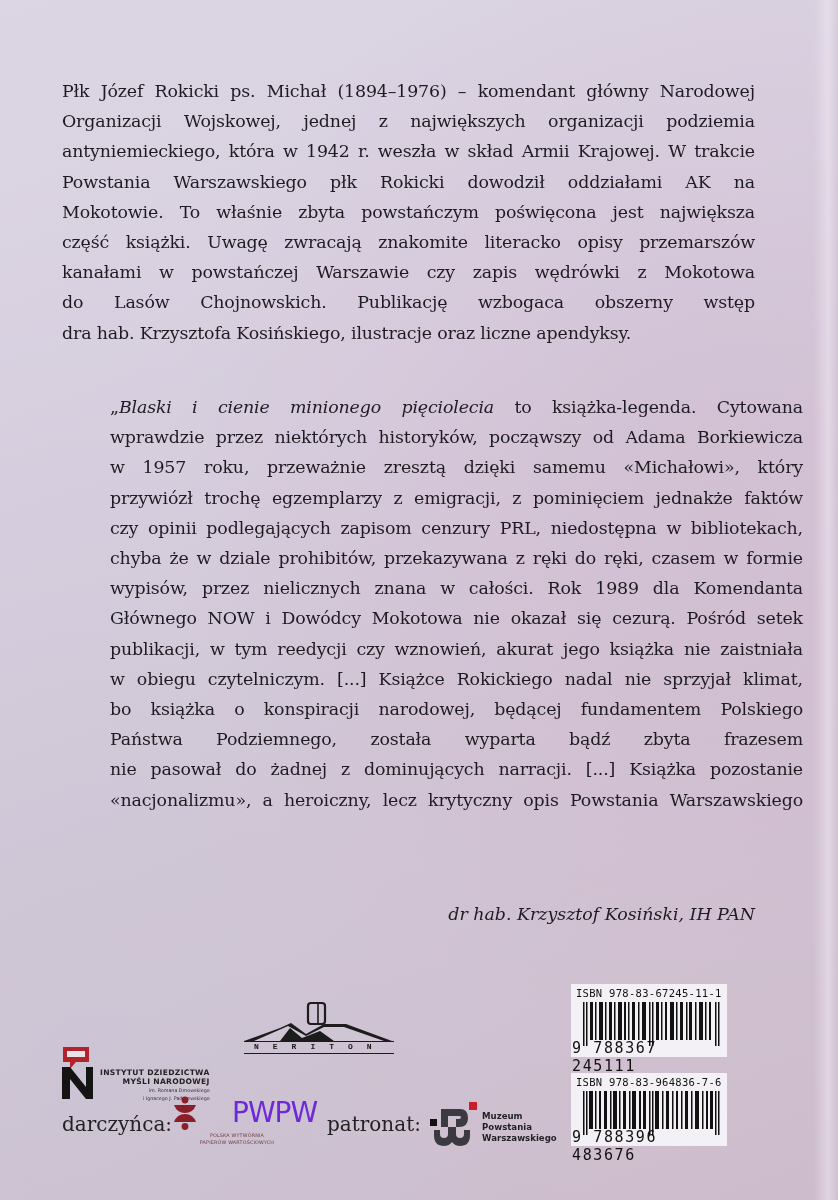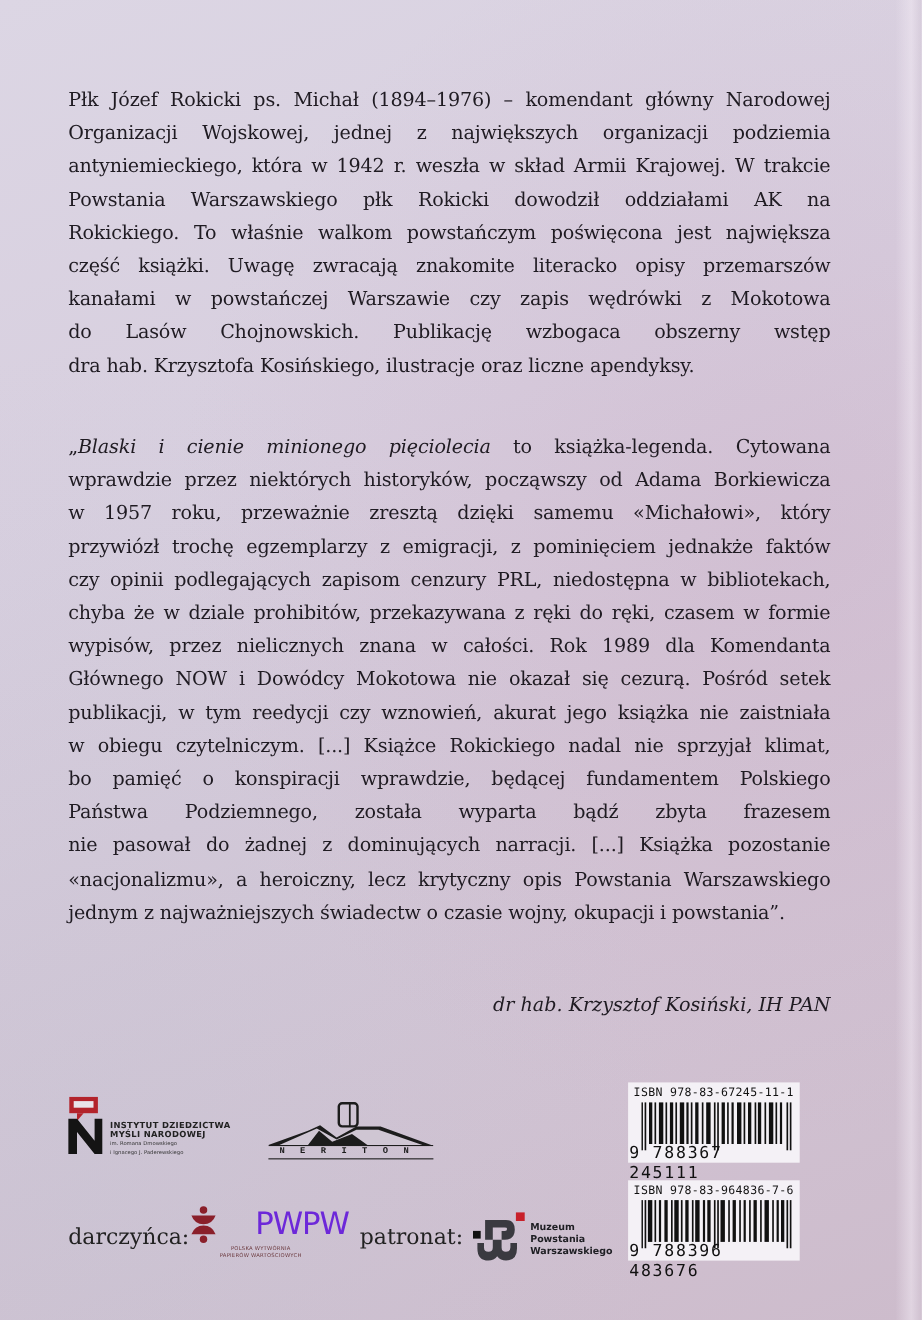--- a/index.html
+++ b/index.html
@@ -20,29 +20,29 @@
         radial-gradient(ellipse at 10% 90%, rgba(190,200,215,0.25), rgba(0,0,0,0) 50%);
     }
     .text-block {
       position: absolute; left: 62px; width: 693px;
       font-size: 17.4px; line-height: 30.2px; text-align: justify;
       letter-spacing: -0.15px;
     }
     .text-block .line { display: block; text-align: justify; text-align-last: justify; white-space: nowrap; }
     .text-block .line.last { text-align-last: left; }
     .p1 { top: 38px; margin-top: 38px; }
-    .p2 { top: 392px; }
+    .p2 { top: 392px; margin-left: 48px; }
     .signature {
       position: absolute; top: 904px; right: 83px;
       font-style: italic; font-size: 17.4px;
     }
     em { font-style: italic; }
 
     
-    .logo-idmn { position: absolute; left: 62px; top: 997px; width: 180px; height: 55px; }
+    .logo-idmn { position: absolute; left: 62px; top: 1047px; width: 180px; height: 55px; text-align: right; }
     .idmn-mark { position: absolute; left: 0; top: 0; width: 32px; height: 52px; }
     .idmn-text { position: absolute; left: 38px; top: 21px; font-family: "DejaVu Sans", sans-serif; }
     .idmn-title { font-size: 7.6px; font-weight: bold; line-height: 9px; letter-spacing: 0.3px; color: #222; }
     .idmn-sub { font-size: 4.8px; line-height: 6px; color: #333; margin-top: 2px; }
 
     .logo-neriton { position: absolute; left: 244px; top: 998px; width: 150px; height: 56px; }
     .neriton-word {
       position: absolute; left: 10px; top: 44px; width: 135px;
       font-family: Liberation Mono, monospace; font-weight: bold; font-size: 8px;
       letter-spacing: 14px; color: #1b1b1b;
@@ -78,43 +78,42 @@
 <body>
 
 <div class="texture"></div>
 <div class="spine-shade"></div>
 
 <div class="text-block p1">
   <span class="line">Płk Józef Rokicki ps. Michał (1894–1976) – komendant główny Narodowej</span>
   <span class="line">Organizacji Wojskowej, jednej z największych organizacji podziemia</span>
   <span class="line">antyniemieckiego, która w 1942 r. weszła w skład Armii Krajowej. W trakcie</span>
   <span class="line">Powstania Warszawskiego płk Rokicki dowodził oddziałami AK na</span>
-  <span class="line">Rokickiego. To właśnie walkom powstańczym poświęcona jest największa</span>
+  <span class="line">Mokotowie. To właśnie zbyta powstańczym poświęcona jest największa</span>
   <span class="line">część książki. Uwagę zwracają znakomite literacko opisy przemarszów</span>
   <span class="line">kanałami w powstańczej Warszawie czy zapis wędrówki z Mokotowa</span>
   <span class="line">do Lasów Chojnowskich. Publikację wzbogaca obszerny wstęp</span>
   <span class="line last">dra hab. Krzysztofa Kosińskiego, ilustracje oraz liczne apendyksy.</span>
 </div>
 
 <div class="text-block p2">
   <span class="line"><span>„</span><em>Blaski i cienie minionego pięciolecia</em><span> to książka-legenda. Cytowana</span></span>
   <span class="line">wprawdzie przez niektórych historyków, począwszy od Adama Borkiewicza</span>
   <span class="line">w 1957 roku, przeważnie zresztą dzięki samemu «Michałowi», który</span>
   <span class="line">przywiózł trochę egzemplarzy z emigracji, z pominięciem jednakże faktów</span>
   <span class="line">czy opinii podlegających zapisom cenzury PRL, niedostępna w bibliotekach,</span>
   <span class="line">chyba że w dziale prohibitów, przekazywana z ręki do ręki, czasem w formie</span>
   <span class="line">wypisów, przez nielicznych znana w całości. Rok 1989 dla Komendanta</span>
   <span class="line">Głównego NOW i Dowódcy Mokotowa nie okazał się cezurą. Pośród setek</span>
   <span class="line">publikacji, w tym reedycji czy wznowień, akurat jego książka nie zaistniała</span>
   <span class="line">w obiegu czytelniczym. [...] Książce Rokickiego nadal nie sprzyjał klimat,</span>
-  <span class="line">bo pamięć o konspiracji wprawdzie, będącej fundamentem Polskiego</span>
+  <span class="line">bo książka o konspiracji narodowej, będącej fundamentem Polskiego</span>
   <span class="line">Państwa Podziemnego, została wyparta bądź zbyta frazesem</span>
   <span class="line">nie pasował do żadnej z dominujących narracji. [...] Książka pozostanie</span>
   <span class="line">«nacjonalizmu», a heroiczny, lecz krytyczny opis Powstania Warszawskiego</span>
-  <span class="line last">jednym z najważniejszych świadectw o czasie wojny, okupacji i powstania”.</span>
 </div>
 
 <div class="signature">dr hab. Krzysztof Kosiński, IH PAN</div>
 
 <div class="logo-idmn">
   <svg class="idmn-mark" viewBox="0 0 32 52">
     <rect x="1" y="0" width="26" height="15" fill="#b3232b"></rect>
     <rect x="5" y="4" width="18" height="6" fill="#e9e4ea"></rect>
     <polygon points="8,15 14,15 8,22" fill="#b3232b"></polygon>
     <polygon points="0,20 8,20 24,40 24,20 31,20 31,52 24,52 8,32 8,52 0,52" fill="#141414"></polygon>

